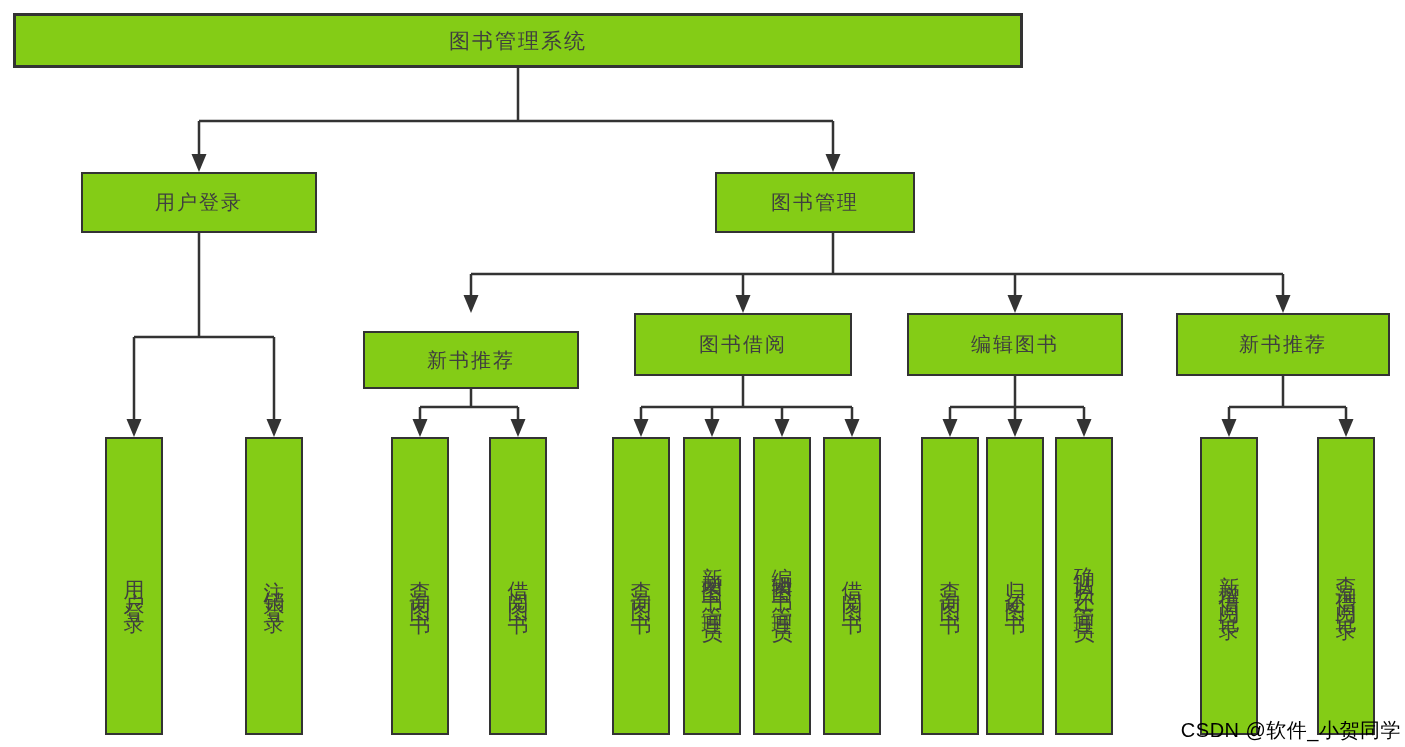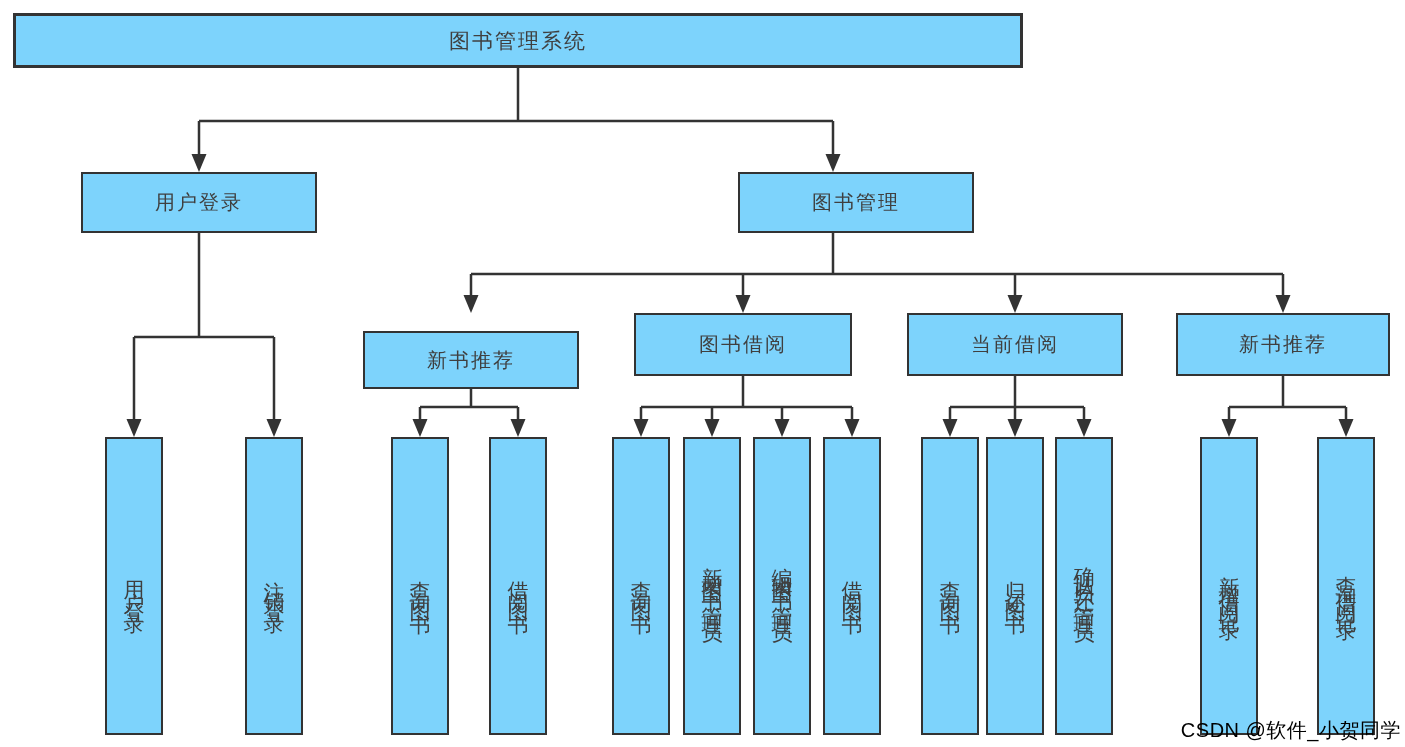--- a/index.html
+++ b/index.html
@@ -4,21 +4,21 @@
 <style>
   html, body { margin: 0; padding: 0; background: #ffffff; }
   body {
     width: 1405px; height: 747px; position: relative; overflow: hidden;
     font-family: "Liberation Sans", "DejaVu Sans", sans-serif;
     color: #3f3f3f;
   }
   #connectors { position: absolute; left: 0; top: 0; pointer-events: none; }
   .box {
     position: absolute; box-sizing: border-box;
-    border: 2.5px solid #333333; background: #7dd3fc;
+    border: 2.5px solid #333333; background: #84cc16;
     display: flex; align-items: center; justify-content: center;
     color: #3f3f3f;
   }
   .box.root { border-width: 3px; font-size: 21px; letter-spacing: 2px; }
   .box.h  { font-size: 20px; letter-spacing: 2px; }
   .box.v  {
     writing-mode: vertical-lr; text-orientation: mixed;
     font-size: 21px; letter-spacing: 11px;
   }
   .box.v.mid  { letter-spacing: 9px; }
@@ -61,25 +61,25 @@
     <polygon points="1007.5,419 1022.5,419 1015,437"></polygon>
     <polygon points="1076.5,419 1091.5,419 1084,437"></polygon>
     <polygon points="1221.5,419 1236.5,419 1229,437"></polygon>
     <polygon points="1338.5,419 1353.5,419 1346,437"></polygon>
   </g>
 </svg>
 
 <div class="box root" style="left:13px; top:13px; width:1010px; height:55px;">图书管理系统</div>
 
 <div class="box h" style="left:81px; top:172px; width:236px; height:61px;">用户登录</div>
-<div class="box h" style="left:738px; top:172px; width:236px; height:61px;">图书管理</div>
+<div class="box h" style="left:715px; top:172px; width:200px; height:61px;">图书管理</div>
 
 <div class="box h" style="left:363px; top:331px; width:216px; height:58px;">新书推荐</div>
 <div class="box h" style="left:634px; top:313px; width:218px; height:63px;">图书借阅</div>
-<div class="box h" style="left:907px; top:313px; width:216px; height:63px;">当前借阅</div>
+<div class="box h" style="left:907px; top:313px; width:216px; height:63px;">编辑图书</div>
 <div class="box h" style="left:1176px; top:313px; width:214px; height:63px;">新书推荐</div>
 
 <div class="box v" style="left:105px; top:437px; width:58px; height:298px;">用户登录</div>
 <div class="box v" style="left:245px; top:437px; width:58px; height:298px;">注销登录</div>
 
 <div class="box v" style="left:391px; top:437px; width:58px; height:298px;">查询图书</div>
 <div class="box v" style="left:489px; top:437px; width:58px; height:298px;">借阅图书</div>
 
 <div class="box v" style="left:612px; top:437px; width:58px; height:298px;">查询图书</div>
 <div class="box v long" style="left:683px; top:437px; width:58px; height:298px;">新增图书（管理员）</div>

